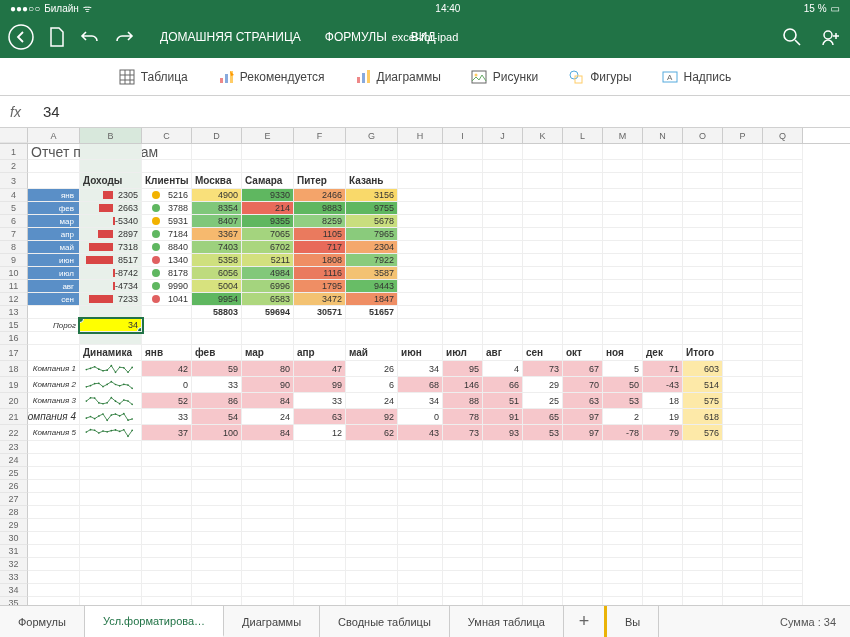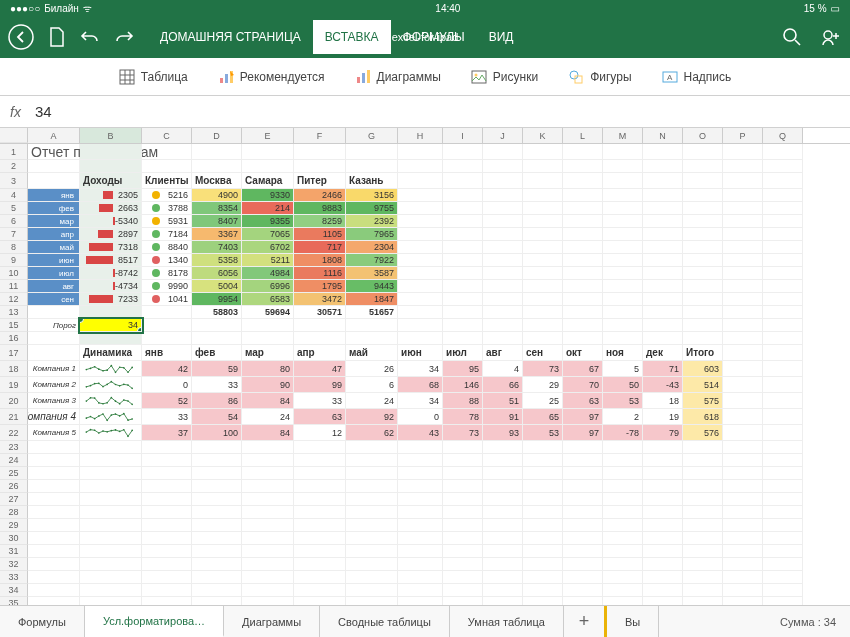--- a/index.html
+++ b/index.html
@@ -19,21 +19,21 @@
 .tabs { display: flex; align-items: flex-end; height: 100%; }
 .tab { color: #fff; padding: 10px 12px; font-size: 12px; cursor: pointer; }
 .tab.active { background: #fff; color: #217346; }
 
 
 .ribbon { height: 38px; border-bottom: 1px solid #d0d0d0; display: flex; align-items: center; justify-content: center; gap: 30px; }
 .ribbon-btn { display: flex; align-items: center; gap: 6px; font-size: 12px; color: #444; cursor: pointer; }
 .ribbon-icon { width: 16px; height: 16px; }
 
 
-.formula-bar { height: 32px; border-bottom: 1px solid #d0d0d0; display: flex; align-items: center; padding: 0 10px; gap: 14px; }
+.formula-bar { height: 32px; border-bottom: 1px solid #d0d0d0; display: flex; align-items: center; padding: 0 10px; gap: 22px; }
 .fx-label { font-style: italic; color: #666; font-size: 14px; }
 .fx-value { font-size: 15px; color: #333; }
 
 
 .grid { position: relative; }
 .col-headers { display: flex; height: 16px; border-bottom: 1px solid #ccc; }
 .row-header { width: 28px; background: #f3f3f3; border-right: 1px solid #ccc; border-bottom: 1px solid #e5e5e5; text-align: center; font-size: 9px; color: #666; display: flex; align-items: center; justify-content: center; }
 .col-h { background: #f3f3f3; border-right: 1px solid #ccc; text-align: center; font-size: 9px; color: #666; display: flex; align-items: center; justify-content: center; }
 .col-h.sel { background: #d8e8dc; }
 .row { display: flex; height: 13px; }
@@ -104,21 +104,20 @@
           <path d="M6 3L2 7l4 4M2 7h10a5 5 0 015 5" fill="none" stroke="#fff" stroke-width="1.6"></path>
         </svg>
     </span>
     <span class="icon-btn">
       <svg width="20" height="16" viewBox="0 0 20 16">
           <path d="M14 3l4 4-4 4M18 7H8a5 5 0 00-5 5" fill="none" stroke="#fff" stroke-width="1.6"></path>
         </svg>
     </span>
     <div class="tabs">
       <div class="tab">ДОМАШНЯЯ СТРАНИЦА</div>
-      <div class="tab active">ВСТАВКА</div>
       <div class="tab">ФОРМУЛЫ</div>
       <div class="tab">ВИД</div>
     </div>
   </div>
   <div class="title-center">
       <div>excel-for-ipad</div>
     </div>
   <div class="title-right">
     <span class="icon-btn">
       <svg width="20" height="20" viewBox="0 0 20 20">
@@ -336,21 +335,21 @@
           <div class="sparkbar" style="width:19.25px;margin-left:30px"></div>
           <span style="margin-left:auto">-5340</span>
         </div>
         <div class="cell wC" style="justify-content:space-between">
           <span class="dot" style="background:#f2b200"></span>
           <span>5931</span>
         </div>
         <div class="cell wD r" style="background:#7fc77a">8407</div>
         <div class="cell wE r" style="background:#5fb760">9355</div>
         <div class="cell wF r" style="background:#91cf82">8259</div>
-        <div class="cell wG r" style="background:#c9de7e">2392</div>
+        <div class="cell wG r" style="background:#c9de7e">5678</div>
         <div class="cell wH "></div>
         <div class="cell wI "></div>
         <div class="cell wJ "></div>
         <div class="cell wK "></div>
         <div class="cell wL "></div>
         <div class="cell wM "></div>
         <div class="cell wN "></div>
         <div class="cell wO "></div>
         <div class="cell wP "></div>
         <div class="cell wQ "></div>

